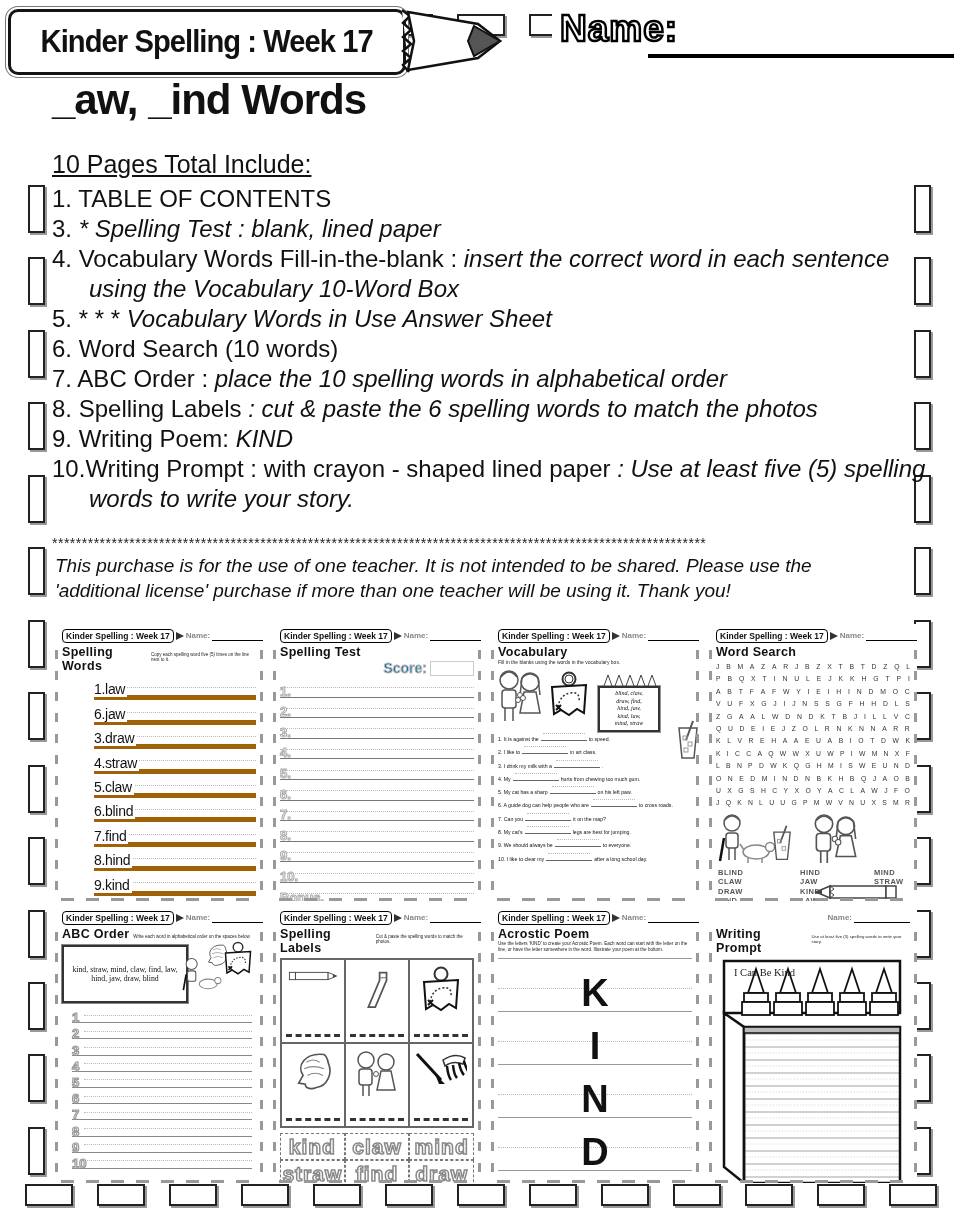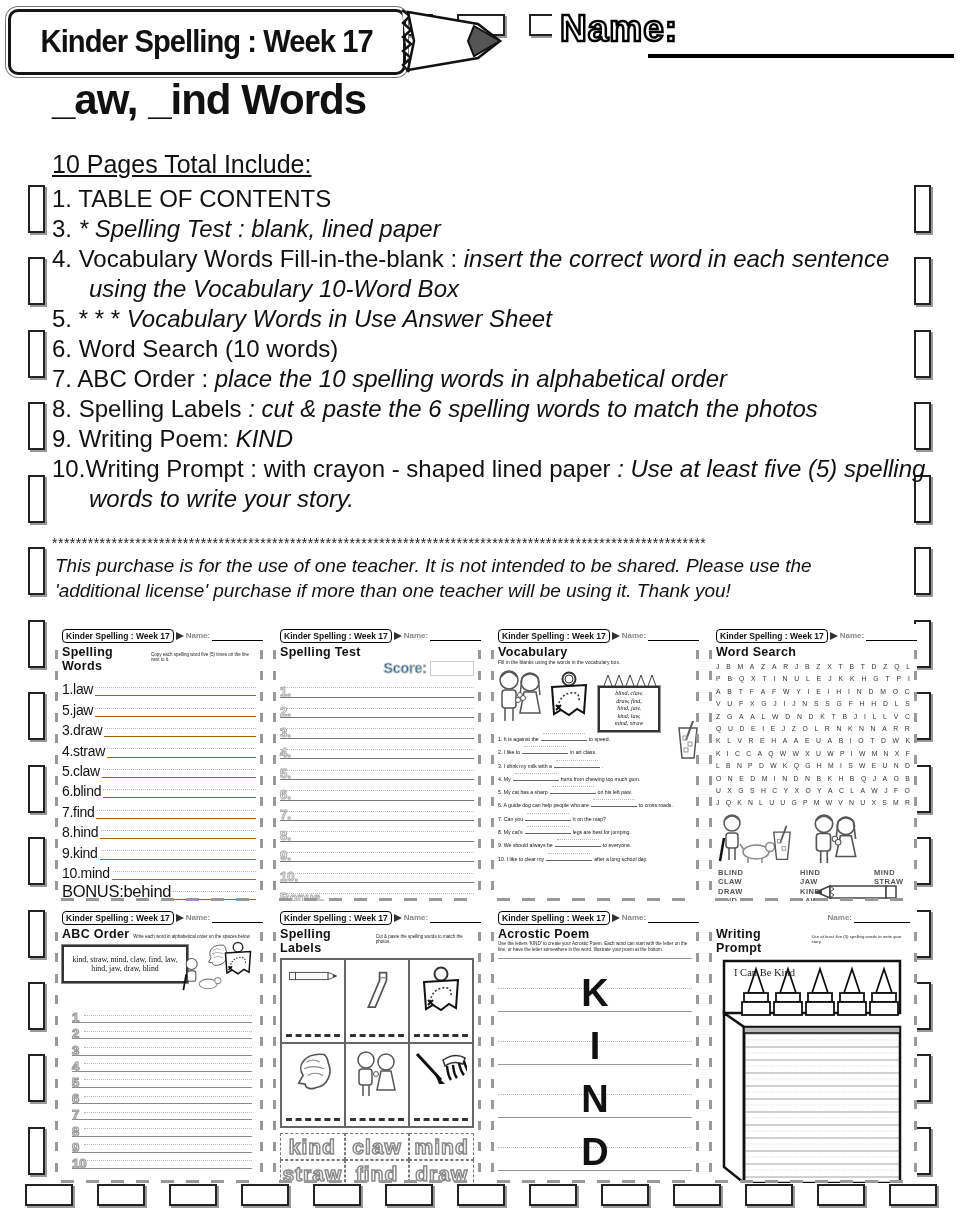--- a/index.html
+++ b/index.html
@@ -64,21 +64,21 @@
   .mp-tip{width:0;height:0;border-left:8px solid #333;border-top:4px solid transparent;
       border-bottom:4px solid transparent;}
   .mn{font-size:8px;font-weight:bold;color:#888;margin-left:auto;}
   .mline{flex:0 0 56px;border-bottom:1.5px solid #000;height:9px;}
 
   .mtitle{font-size:12.5px;font-weight:bold;letter-spacing:.3px;}
   .minstr{font-size:5px;color:#222;}
   .trow{display:flex;align-items:baseline;gap:4px;}
 
   
-  .sw-row{position:relative;height:19.4px;border-bottom:1px solid #a16207;}
+  .sw-row{position:relative;height:19.4px;border-bottom:5px solid #a16207;margin-left:32px;}
   .sw-row::before{content:"";position:absolute;left:0;right:0;top:58%;border-top:1px dotted #bbb;}
   .sw-row span{position:absolute;bottom:-2px;font-size:14px;letter-spacing:-.3px;background:#fff;padding-right:2px;}
   .sw-row.bonus span{font-size:16.5px;}
 
   
   .score-row{display:flex;justify-content:flex-end;align-items:center;gap:3px;height:18px;}
   .score-lbl{font-size:14px;font-weight:bold;color:#0369a1;-webkit-text-stroke:1px #bbb;}
   .score-box{width:42px;height:13px;border:1px solid #ccc;}
   .st-row{position:relative;height:19.6px;border-bottom:1px solid #777;}
   .st-row::before{content:"";position:absolute;left:0;right:0;top:52%;border-top:1px dotted #bbb;}
@@ -101,21 +101,21 @@
   
   .ws-grid{margin-top:4px;}
   .ws-row{display:flex;justify-content:space-between;height:12.4px;}
   .ws-row b{font-weight:normal;font-size:6.8px;color:#333;}
   .ws-art{position:relative;height:92px;}
   .ws-col{position:absolute;font-size:7.5px;font-weight:bold;color:#555;line-height:9.5px;letter-spacing:.5px;}
 
   
   .abc-top{position:relative;height:66px;}
   .abc-box{position:absolute;left:0;top:4px;width:118px;border:2px solid #333;box-shadow:0 0 0 1px #888;
-      padding:8px 2px;font-family:"Liberation Serif",serif;font-size:7.8px;text-align:center;line-height:9px;}
+      padding:18px 2px;font-family:"Liberation Serif",serif;font-size:7.8px;text-align:center;line-height:9px;}
   .abc-row{position:relative;height:15.2px;border-bottom:1px solid #888;}
   .abc-row::before{content:"";position:absolute;left:12px;right:0;top:50%;border-top:1px dotted #bbb;}
   .abc-num{position:absolute;bottom:-3px;font-size:13px;font-weight:bold;color:#fff;
       -webkit-text-stroke:1.2px #999;}
 
   
   .sl-grid{display:grid;grid-template-columns:repeat(3,1fr);border:1px solid #666;margin-top:3px;}
   .sl-cell{height:84px;border:1px solid #666;position:relative;display:flex;
       align-items:flex-start;justify-content:center;padding-top:6px;box-sizing:border-box;}
   .cutline{position:absolute;bottom:5px;left:7%;width:86%;border-top:3px dashed #333;}
@@ -250,21 +250,21 @@
       </div>
     <div class="trow">
       <span class="mtitle">Spelling Words</span>
       <span class="minstr" style="font-size:4.5px">Copy each spelling word five (5) times on the line next to it.</span>
     </div>
     <div id="sw-list" style="margin-top:3px">
         <div class="sw-row">
           <span>1.law</span>
         </div>
         <div class="sw-row">
-          <span>5.jaw</span>
+          <span>6.jaw</span>
         </div>
         <div class="sw-row">
           <span>3.draw</span>
         </div>
         <div class="sw-row">
           <span>4.straw</span>
         </div>
         <div class="sw-row">
           <span>5.claw</span>
         </div>

